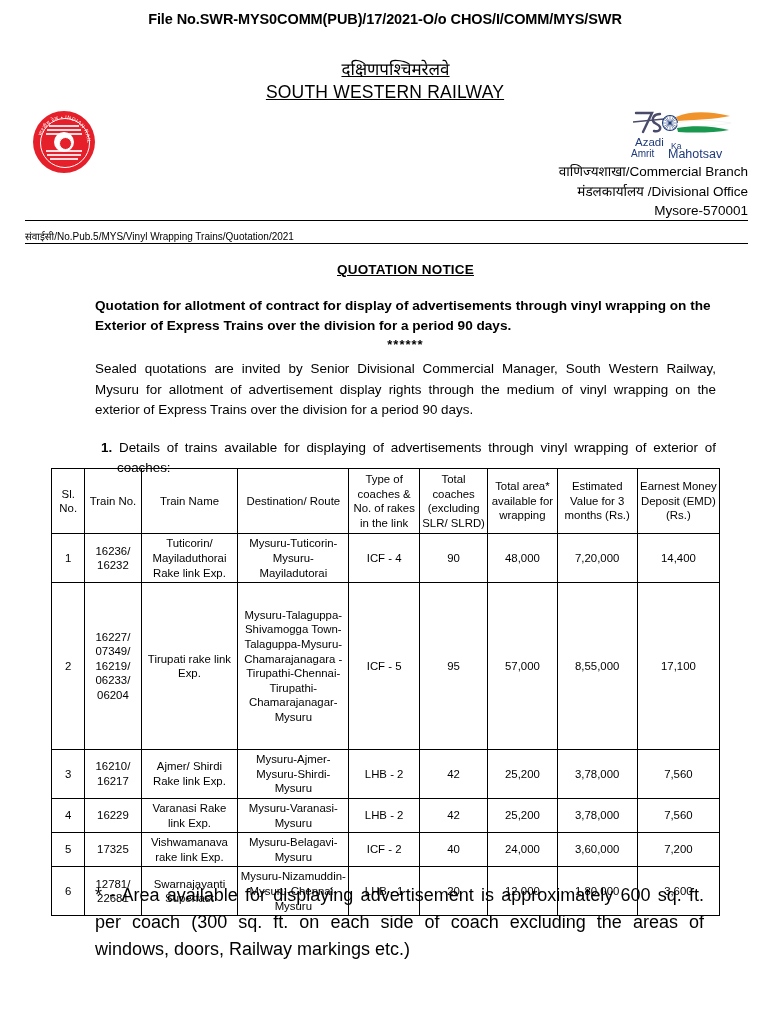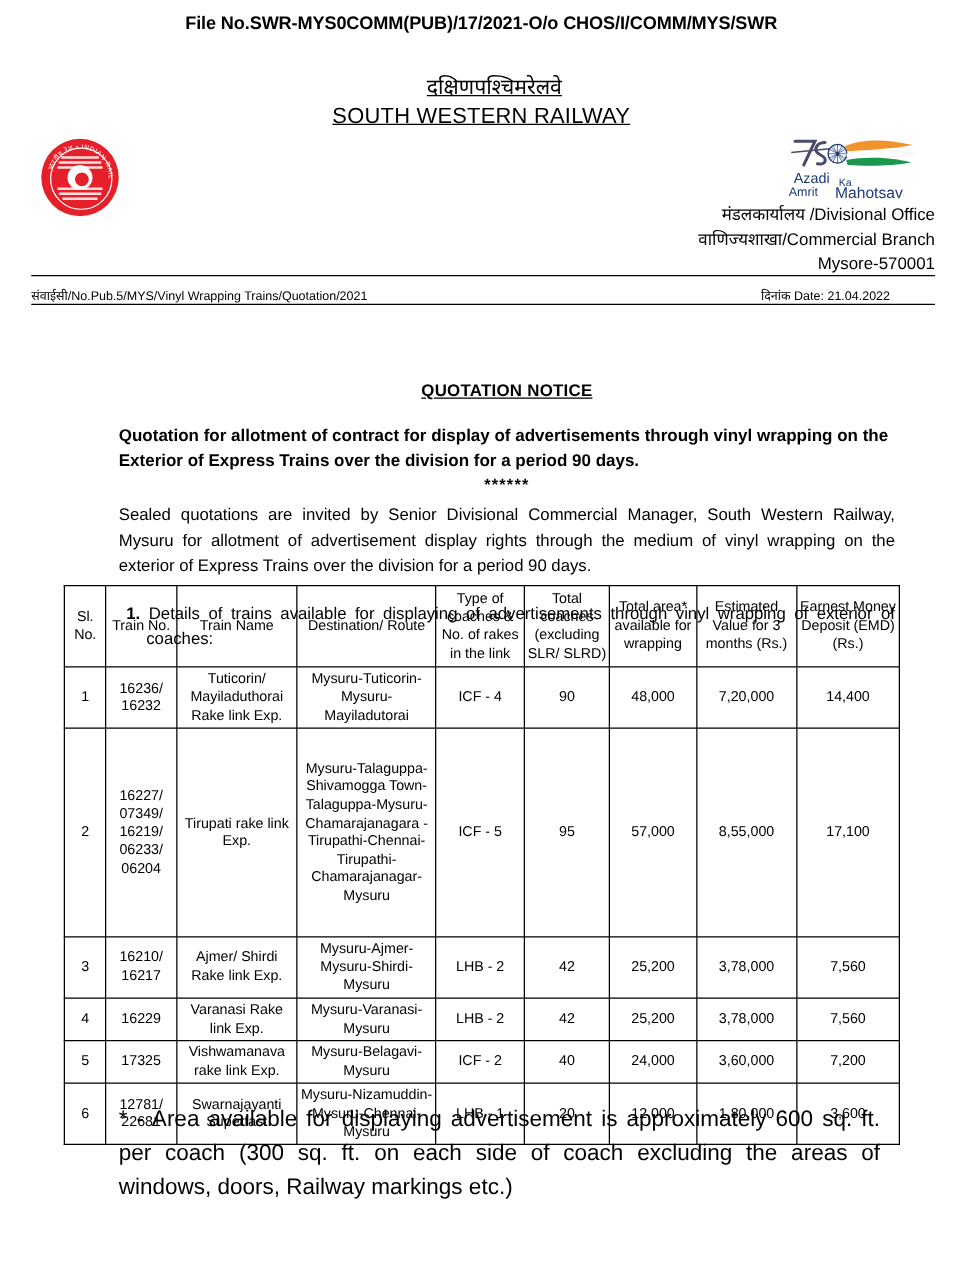--- a/index.html
+++ b/index.html
@@ -139,21 +139,20 @@
   }
   .ref-left { flex: 1 1 auto; }
   .ref-right { flex: 0 0 auto; padding-right: 36px; }
 
   
   .body-wrap {
     position: absolute;
     left: 95px;
     right: 54px;
     top: 262px;
-    margin-top: 43px;
   }
   .notice-title {
     text-align: center;
     font-weight: bold;
     font-size: 13.5px;
     text-decoration: underline;
     letter-spacing: 0.2px;
   }
   .lead {
     margin-top: 19px;
@@ -284,28 +283,27 @@
 
         <text x="5" y="39" font-size="11.5" fill="#1f3a7a" font-family="'Liberation Sans',sans-serif">Azadi</text>
         <text x="41" y="42" font-size="8.5" fill="#1f3a7a" font-family="'Liberation Sans',sans-serif">Ka</text>
         <text x="1" y="50" font-size="10" fill="#1f3a7a" font-family="'Liberation Sans',sans-serif">Amrit</text>
         <text x="38" y="51" font-size="12.5" fill="#1f3a7a" font-family="'Liberation Sans',sans-serif">Mahotsav</text>
       </svg>
     </div>
   </div>
 
   <div class="office">
+    <div>वाणिज्यशाखा/Commercial Branch</div>
     <div>मंडलकार्यालय  /Divisional Office</div>
-    <div>वाणिज्यशाखा/Commercial Branch</div>
     <div>Mysore-570001</div>
   </div>
 
   <div class="refline">
     <div class="ref-left">संवाईसी/No.Pub.5/MYS/Vinyl Wrapping Trains/Quotation/2021</div>
-    <div class="ref-right">दिनांक Date: 21.04.2022</div>
   </div>
 
   <div class="body-wrap">
     <div class="notice-title">QUOTATION NOTICE</div>
     <div class="lead">Quotation for allotment of contract for display of advertisements through vinyl wrapping on the Exterior of Express Trains over the division for a period 90 days.</div>
     <div class="stars">******</div>
     <div class="para">Sealed quotations are invited by Senior Divisional Commercial Manager, South Western Railway, Mysuru for allotment of advertisement display rights through the medium of vinyl wrapping on the exterior of Express Trains over the division for a period 90 days.</div>
     <div class="item1">
       <span class="num">1.</span>
       <span>Details of trains available for displaying of advertisements through vinyl wrapping of exterior of coaches:</span>

